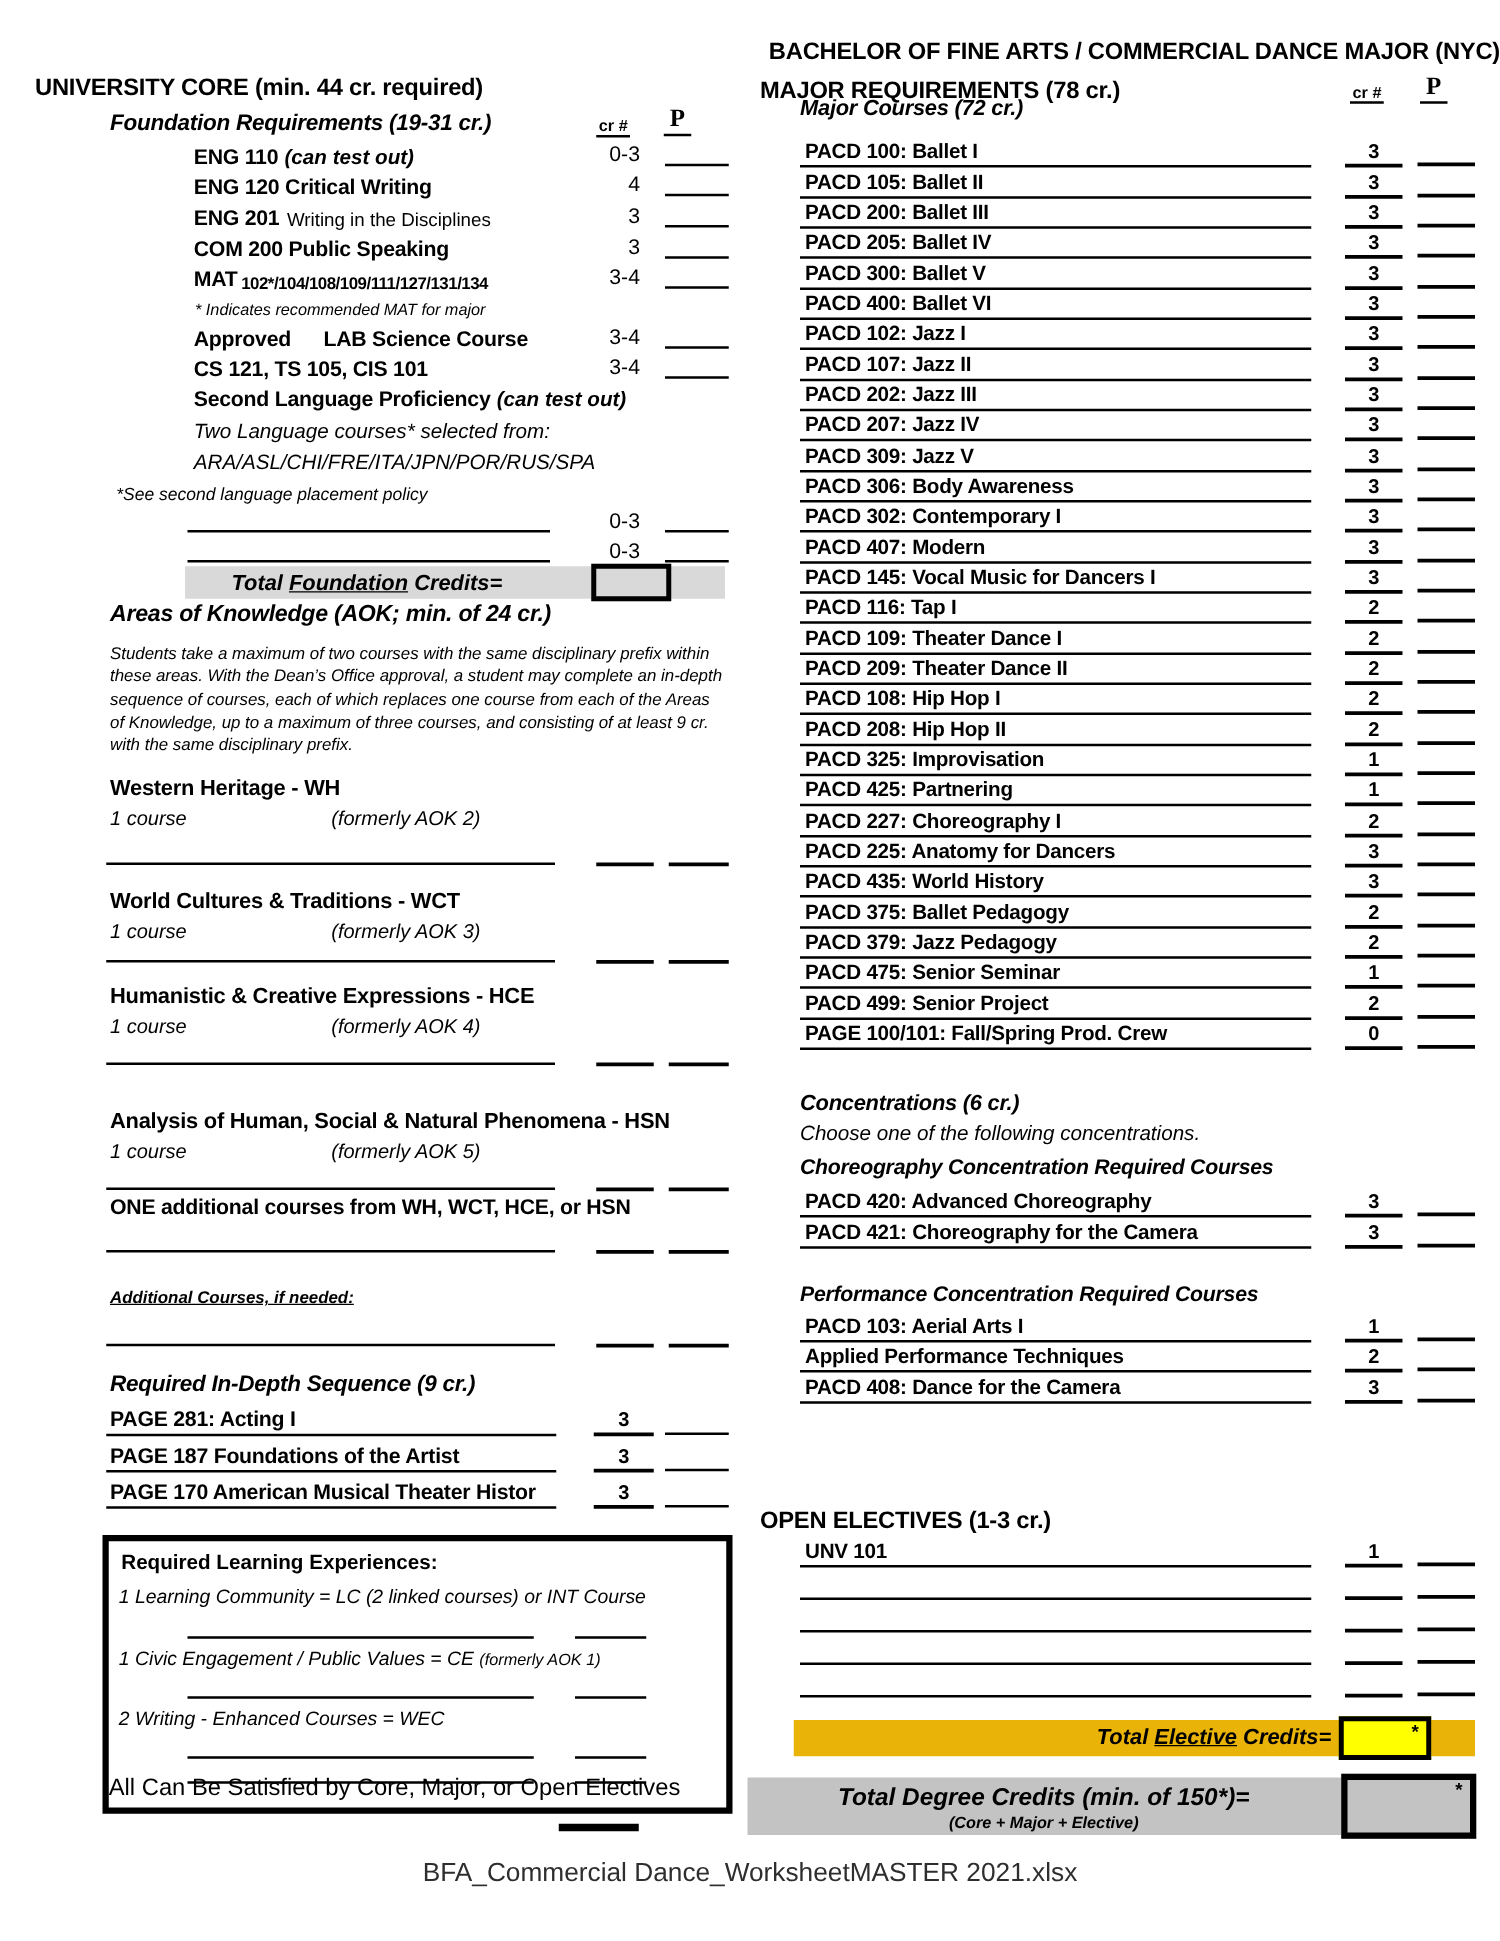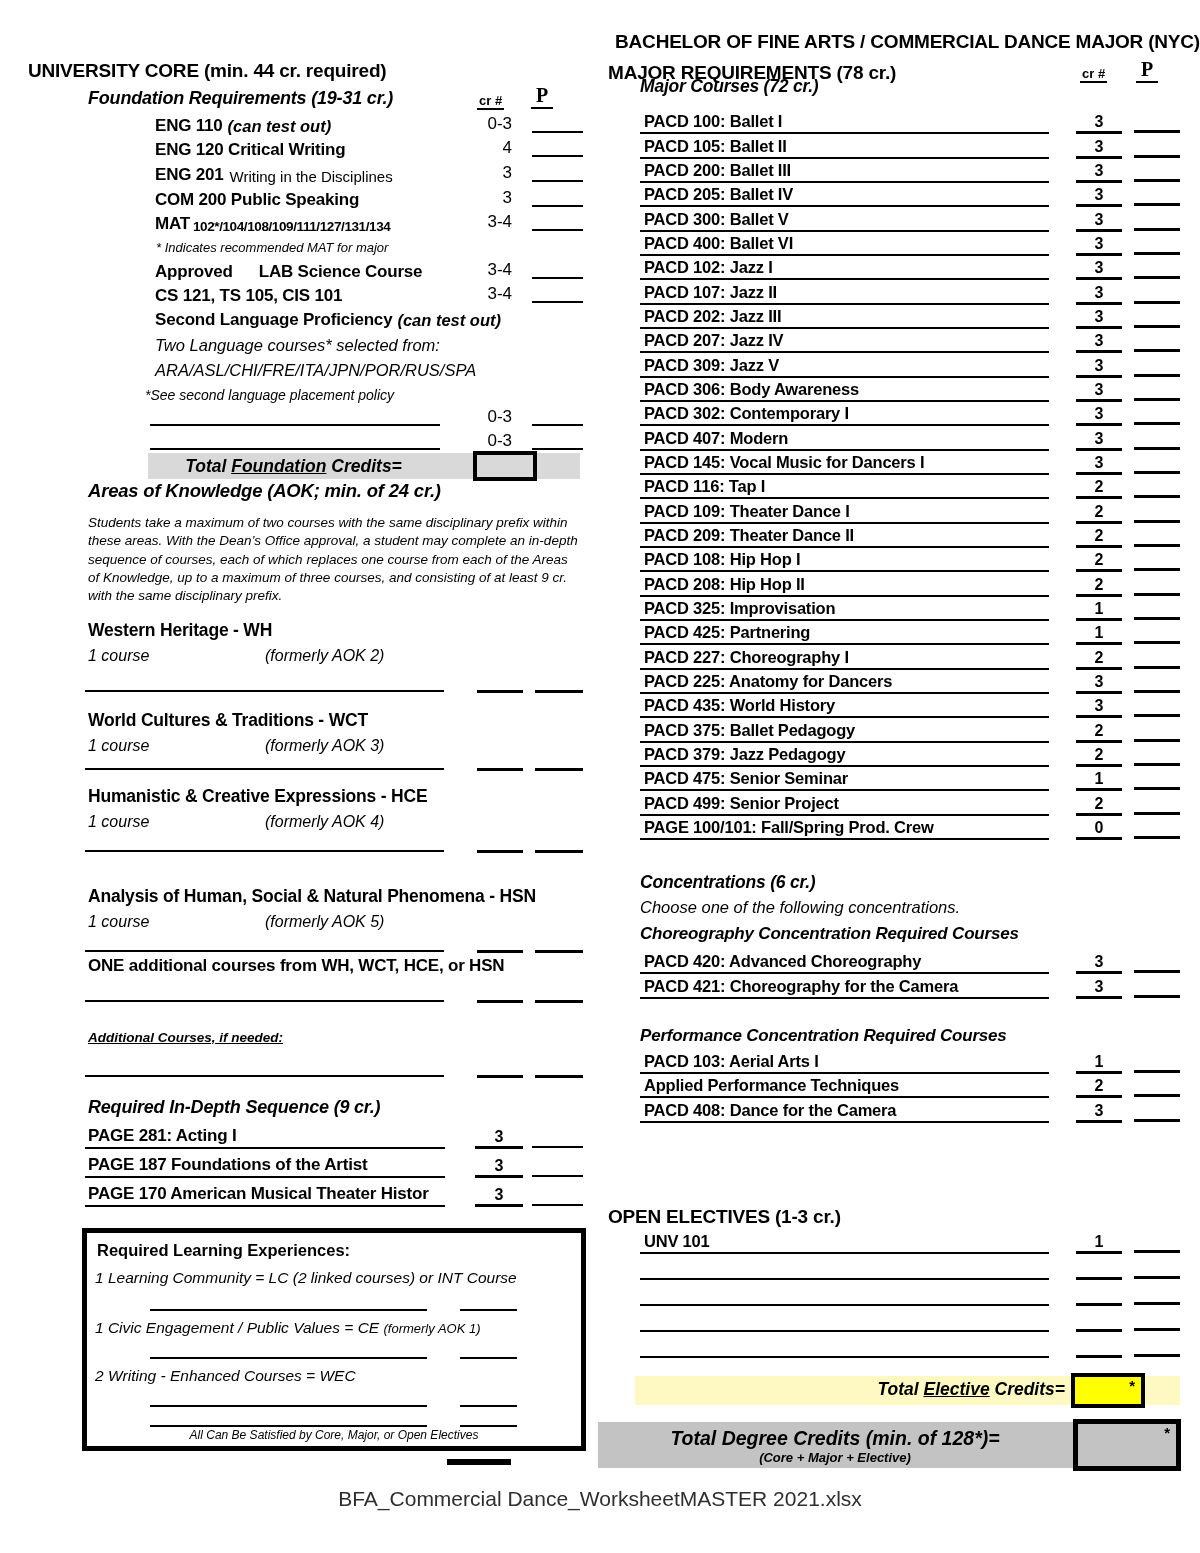--- a/index.html
+++ b/index.html
@@ -19,21 +19,21 @@
   .frows{left:25px;top:112px;width:565px;}
   .frow{position:relative;display:flex;align-items:flex-end;}
   .h21{height:21px}.h23{height:23px}.h24{height:24px}.h25{height:25px}.h26{height:26px}.h27{height:27px}
   .fmain{margin-left:130px;font-size:17px;font-weight:700;letter-spacing:-0.2px;white-space:nowrap;}
   .fsub-paren{font-size:16.5px;font-weight:700;font-style:italic;margin-left:5px;white-space:nowrap;}
   .fsub-desc{font-size:15px;font-weight:500;margin-left:6px;white-space:nowrap;}
   .fsub-mat{font-size:13.5px;font-weight:700;margin-left:3px;letter-spacing:-0.4px;white-space:nowrap;}
   .fsub-gap{font-size:17px;font-weight:700;margin-left:26px;letter-spacing:-0.2px;white-space:nowrap;}
   .fnote{margin-left:131px;font-size:13px;font-style:italic;font-weight:500;}
   .flang{margin-left:130px;font-size:16.5px;font-style:italic;font-weight:500;}
-  .flangnote{margin-left:120px;font-size:14px;font-style:italic;font-weight:500;}
+  .flangnote{margin-left:68px;font-size:14px;font-style:italic;font-weight:500;}
   .fblank{position:absolute;left:125px;bottom:3px;width:290px;height:2px;border-bottom:2px solid #000;}
   .fcr{position:absolute;left:420px;width:67px;text-align:right;bottom:2px;
        font-size:17px;font-weight:400;}
   .fp{position:absolute;left:507px;width:51px;bottom:3px;height:10px;border-bottom:2px solid #000;}
   
   .totband{left:148px;top:453px;width:432px;height:26px;background:#d9d9d9;}
   .totlabel{position:absolute;left:0;width:291px;top:3px;text-align:center;
             font-size:17.5px;font-weight:700;font-style:italic;}
   .totbox{position:absolute;left:325px;top:-2px;width:56px;height:22px;
           border:4px solid #000;background:#d9d9d9;}
@@ -58,37 +58,37 @@
        text-align:center;font-size:16px;font-weight:700;}
   .pp{position:absolute;left:507px;width:51px;bottom:3px;height:10px;border-bottom:2px solid #000;}
   
   .rlebox{left:82px;top:1228px;width:494px;height:213px;border:5px solid #000;}
   .rle-h{position:absolute;left:10px;top:8px;font-size:16.5px;font-weight:700;}
   .rle-i{position:absolute;left:8px;font-size:15.5px;font-style:italic;font-weight:500;white-space:nowrap;}
   .rle-note{font-size:13px;}
   .rl{position:absolute;width:100%;height:2px;}
   .rl-long{position:absolute;left:63px;width:277px;height:2px;border-bottom:2px solid #000;}
   .rl-s{position:absolute;left:373px;width:57px;height:2px;border-bottom:2px solid #000;}
-  .rle-f{position:absolute;left:0;right:0;bottom:4px;text-align:center;
-         font-size:12px;font-style:italic;font-weight:500;}
+  .rle-f{position:absolute;left:0;right:0;bottom:4px;
+         font-size:19px;font-weight:500;}
   .thickline{left:447px;top:1459px;width:64px;height:6px;background:#000;}
   .footer{position:absolute;top:1487px;left:0;width:1200px;text-align:center;
           font-size:21px;color:#2e2e2e;font-weight:400;}
   
   .mrow{position:relative;height:24.33px;}
   .mrow25{height:25.5px;}.mrow24{height:24.6px;}.mrow26{height:26px;}
   .mname{position:absolute;left:32px;width:405px;bottom:2px;border-bottom:2px solid #000;
          font-size:16.5px;font-weight:700;letter-spacing:-0.2px;padding:0 0 1px 4px;
          white-space:nowrap;overflow:hidden;}
   .mcr{position:absolute;left:468px;width:46px;bottom:2px;border-bottom:3px solid #000;
        text-align:center;font-size:16px;font-weight:700;}
   .mp{position:absolute;left:526px;width:46px;bottom:3px;height:10px;border-bottom:3px solid #000;}
   .conc-h{font-size:17.5px;font-weight:700;font-style:italic;letter-spacing:-0.2px;}
   .conc-i{font-size:16.5px;font-style:italic;font-weight:500;}
-  .eband{left:635px;top:1376px;width:545px;height:29px;background:#fef9c3;}
+  .eband{left:635px;top:1376px;width:545px;height:29px;background:#eab308;}
   .elabel{position:absolute;right:115px;top:3px;font-size:17.5px;font-weight:700;font-style:italic;white-space:nowrap;}
   .ebox{left:1071px;top:1373px;width:60px;height:27px;border:4px solid #000;background:#ffff00;
         text-align:right;padding-right:6px;font-size:15px;font-weight:700;box-sizing:content-box;}
   .dband{left:598px;top:1422px;width:582px;height:46px;background:#c3c3c3;}
   .dlabel{position:absolute;left:0;width:474px;top:5px;text-align:center;
           font-size:19.5px;font-weight:700;font-style:italic;}
   .dsub{display:block;font-size:13px;margin-top:0px;}
   .dbox{left:1073px;top:1419px;width:92px;height:42px;border:5px solid #000;background:#c3c3c3;
         text-align:right;padding-right:6px;font-size:15px;font-weight:700;}
 </style>
@@ -540,17 +540,17 @@
         <span class="mp"></span>
       </div>
     </div>
 
   <div class="abs eband">
     <span class="elabel"><span>Total </span><span class="u">Elective</span><span> Credits=</span></span>
   </div>
   <div class="abs ebox">*</div>
 
   <div class="abs dband">
-    <div class="dlabel"><span>Total Degree Credits (min. of 128*)=</span><span class="dsub">(Core + Major + Elective)</span></div>
+    <div class="dlabel"><span>Total Degree Credits (min. of 150*)=</span><span class="dsub">(Core + Major + Elective)</span></div>
   </div>
   <div class="abs dbox">*</div>
 
 </div>
 
 </body></html>

